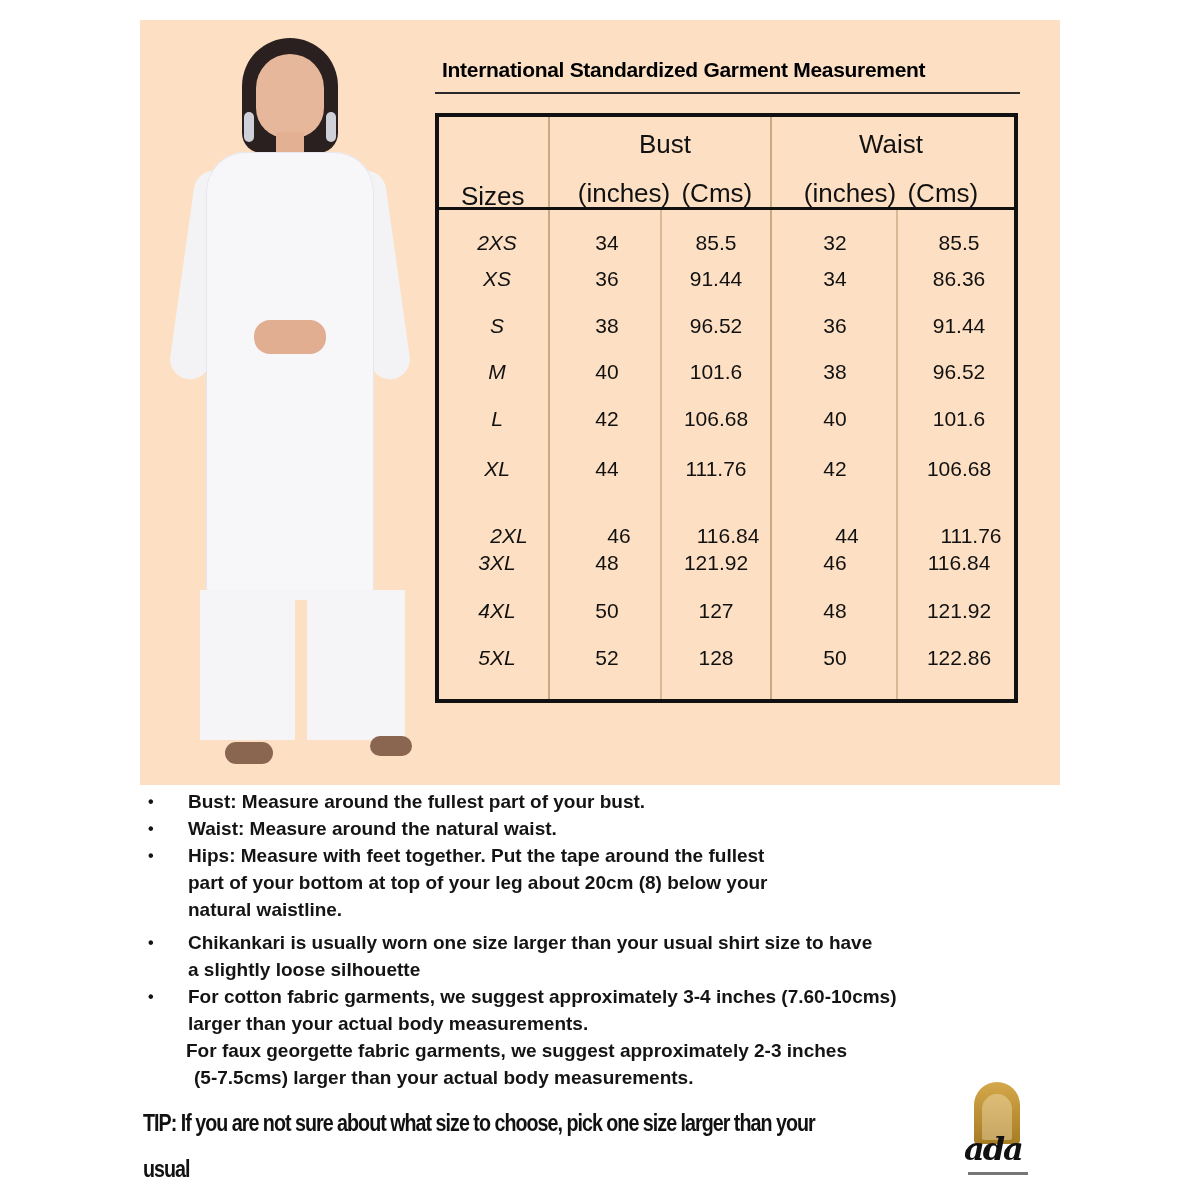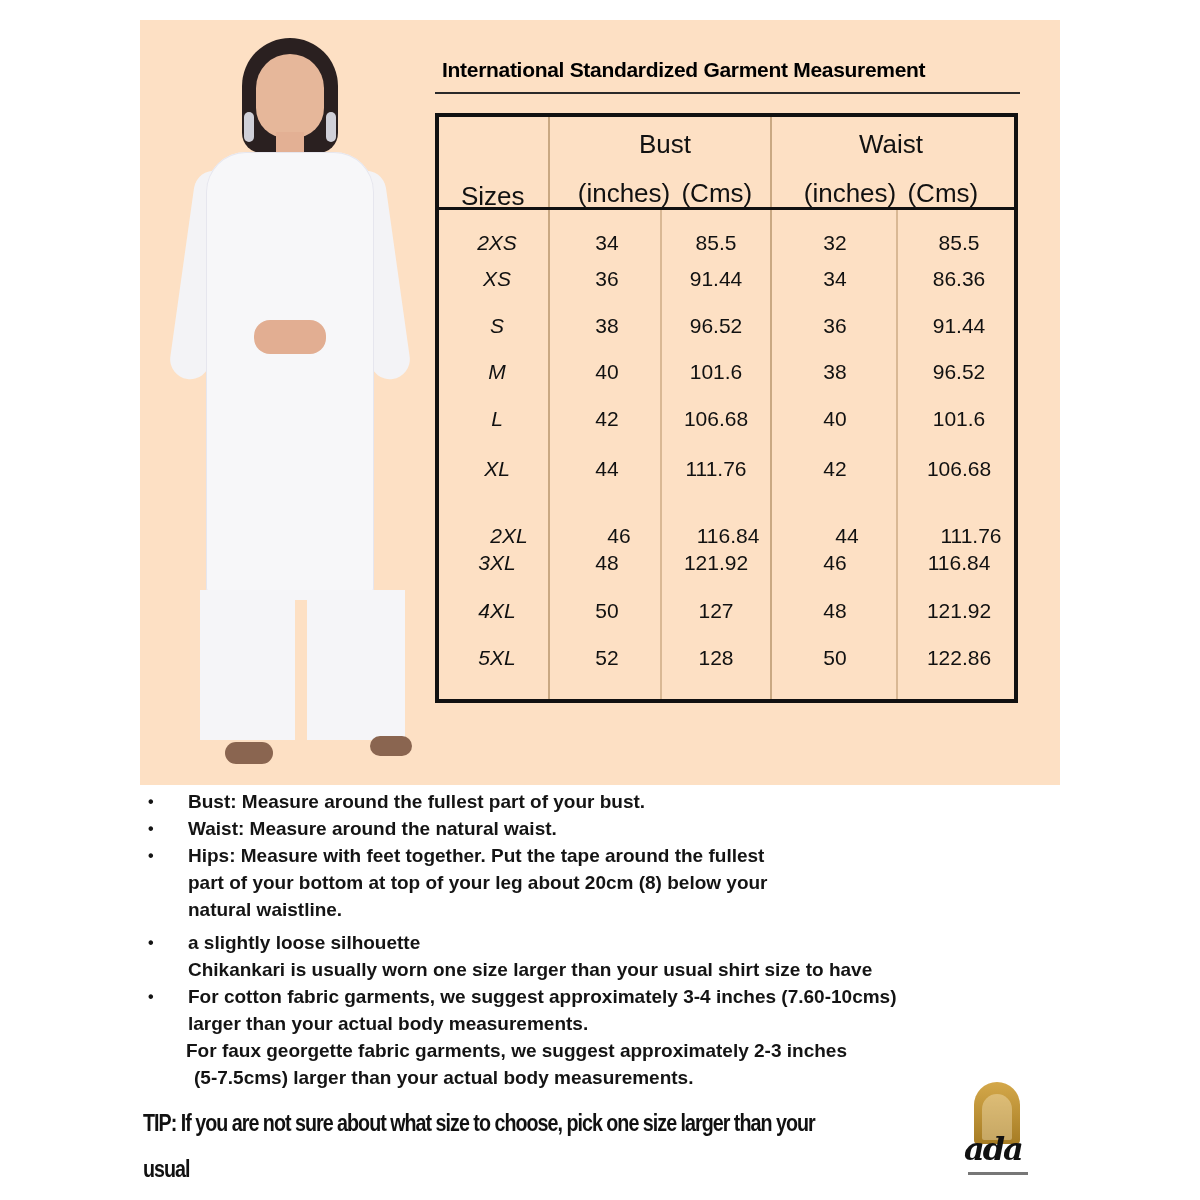--- a/index.html
+++ b/index.html
@@ -195,22 +195,22 @@
   </div>
   <div class="note">
     <span class="bullet">•</span>
     <div>Hips: Measure with feet together. Put the tape around the fullest</div>
     <div>part of your bottom at top of your leg about 20cm (8) below your</div>
     <div>natural waistline.</div>
   </div>
   <div class="gap"></div>
   <div class="note">
     <span class="bullet">•</span>
+    <div>Chikankari is usually worn one size larger than your usual shirt size to have</div>
     <div>a slightly loose silhouette</div>
-    <div>Chikankari is usually worn one size larger than your usual shirt size to have</div>
   </div>
   <div class="note">
     <span class="bullet">•</span>
     <div>For cotton fabric garments, we suggest approximately 3-4 inches (7.60-10cms)</div>
     <div>larger than your actual body measurements.</div>
   </div>
   <div class="note sub">
     <div>For faux georgette fabric garments, we suggest approximately 2-3 inches</div>
     <div class="sub2" style="padding-left:8px">(5-7.5cms) larger than your actual body measurements.</div>
   </div>

